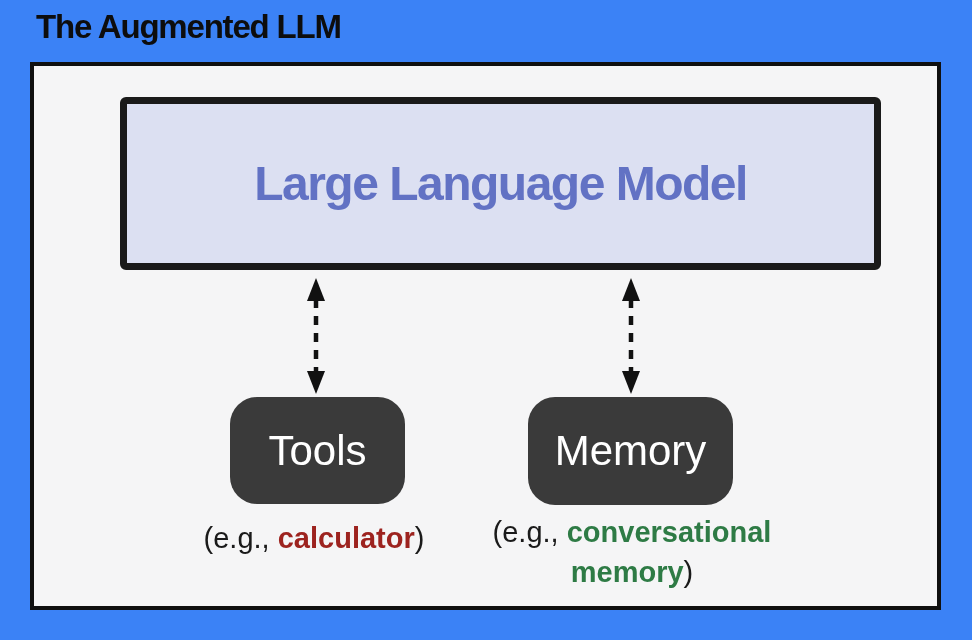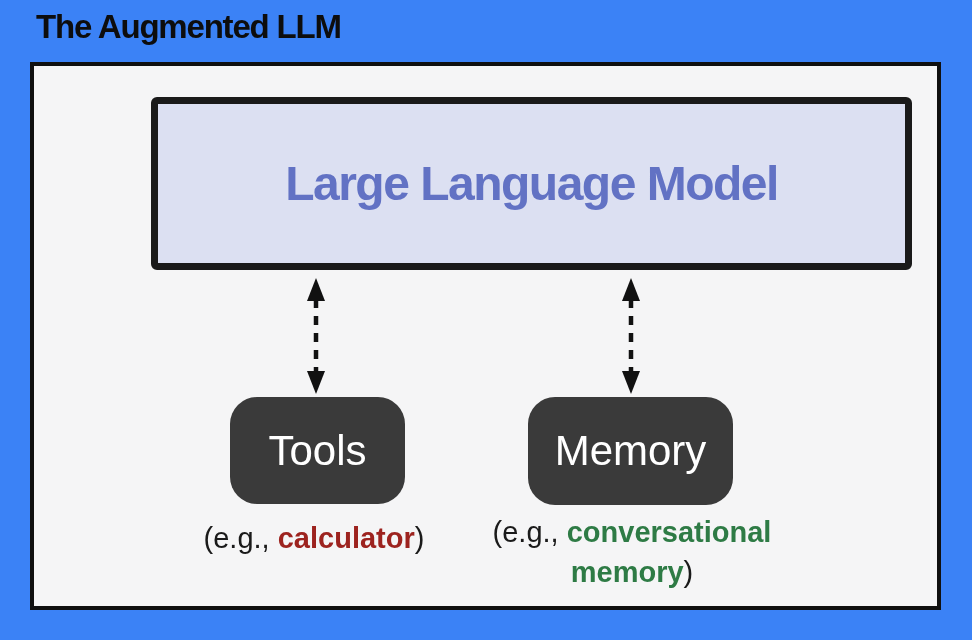--- a/index.html
+++ b/index.html
@@ -39,21 +39,20 @@
     left: 86px;
     top: 31px;
     width: 761px;
     height: 173px;
     background: #dce0f2;
     border: 7px solid #1a1a1a;
     border-radius: 6px;
     display: flex;
     align-items: center;
     justify-content: center;
-    margin-left: 31px;
   }
   .llm-label {
     font-size: 48px;
     font-weight: 700;
     letter-spacing: -1.5px;
     color: #6272c4;
   }
 
   .arrow {
     position: absolute;

